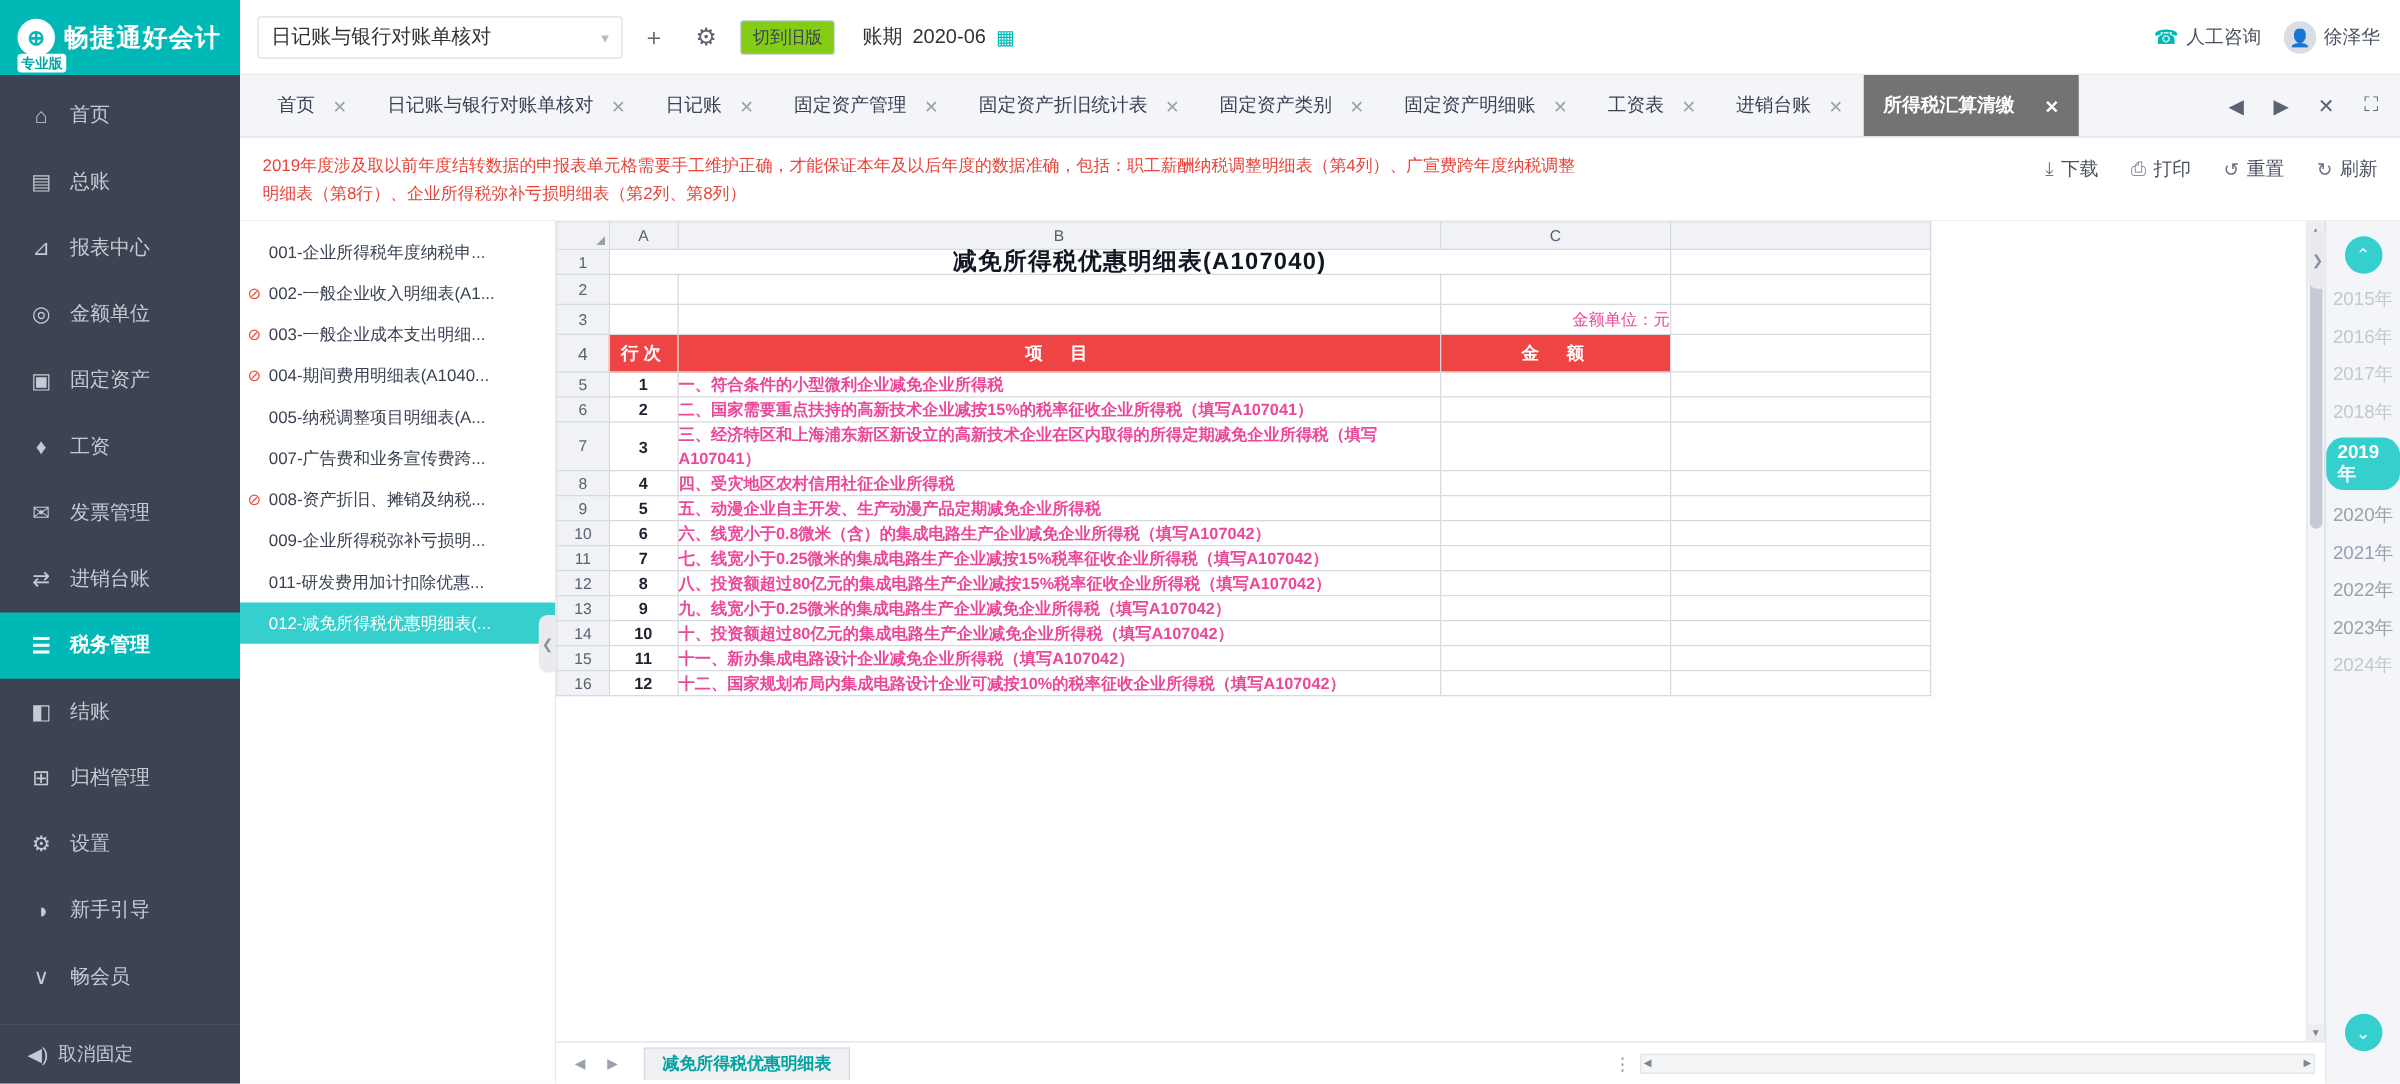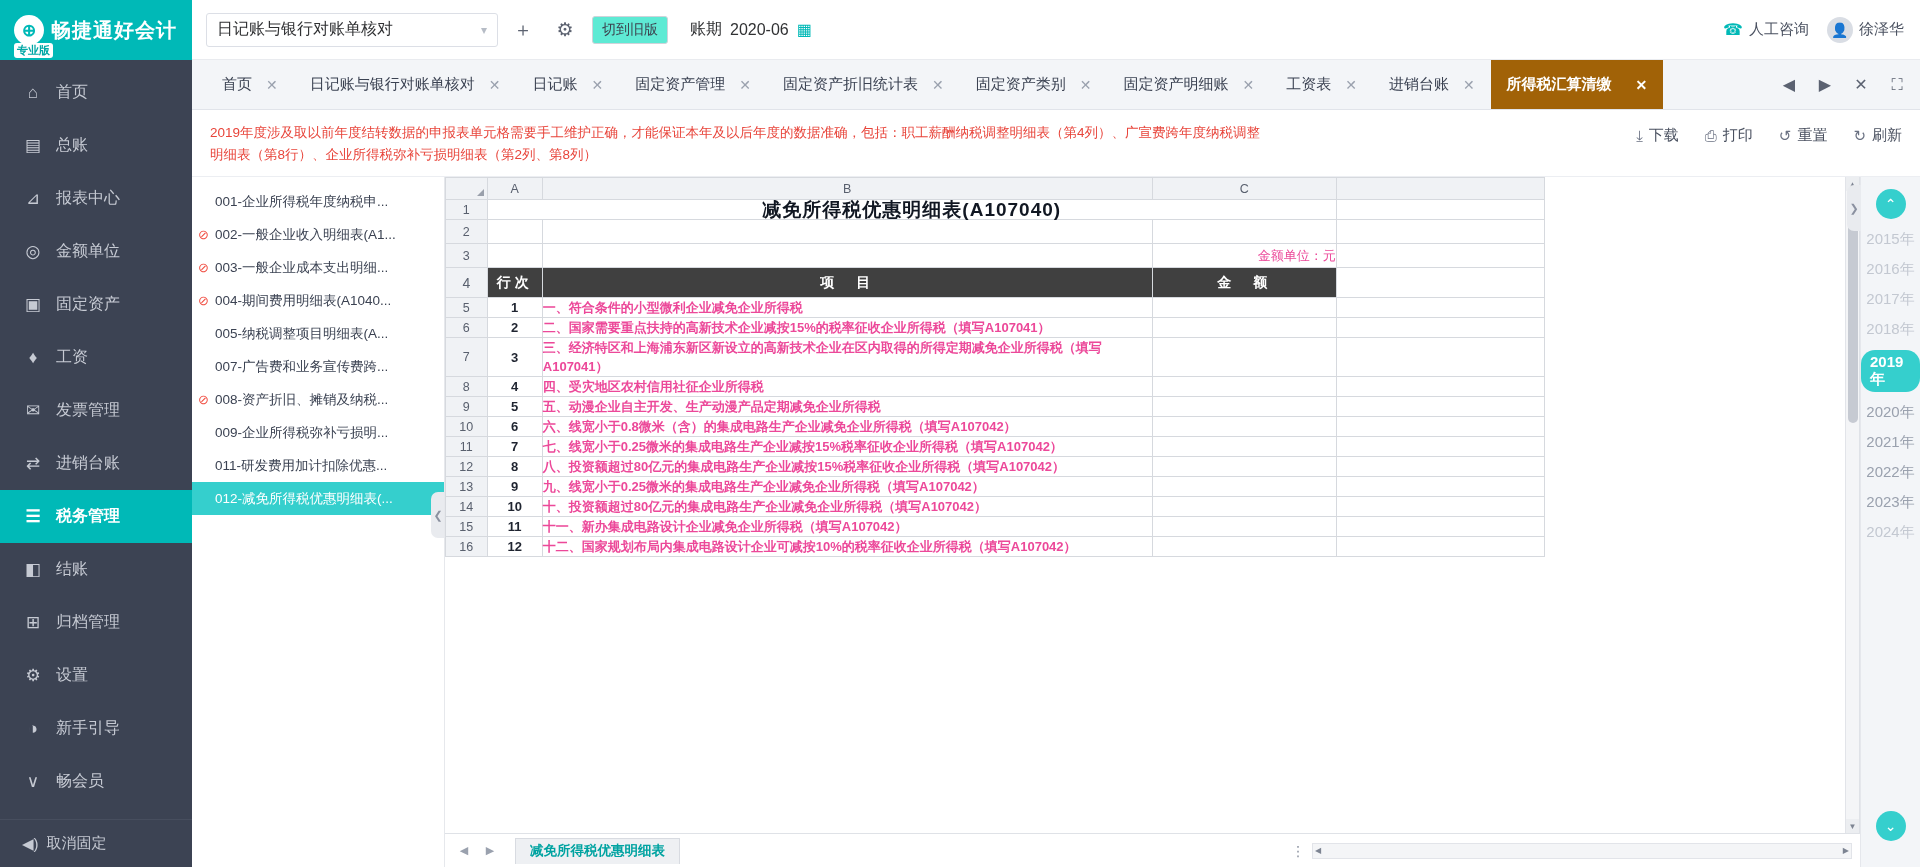--- a/index.html
+++ b/index.html
@@ -130,21 +130,21 @@
   }
   .btn-outline {
     margin-left: 10px;
     height: 28px;
     border: 1px solid #cfd3da;
     border-radius: 3px;
     font-size: 14px;
     color: #3d434f;
     padding: 0 9px;
     display: flex; align-items: center;
-    background: #5eead4;
+    background: #84cc16;
     cursor: pointer;
   }
   .period {
     margin-left: 22px;
     font-size: 16px;
     color: #303133;
     display: flex;
     align-items: center;
     gap: 8px;
   }
@@ -188,21 +188,21 @@
     align-items: center;
     padding: 0 16px;
     font-size: 15px;
     color: #3b4252;
     gap: 14px;
     cursor: pointer;
     white-space: nowrap;
   }
   .tab .x { color: #9aa1ae; font-size: 14px; }
   .tab.active {
-    background: #a16207;
+    background: #737373;
     color: #ffffff;
     font-weight: bold;
     gap: 24px;
   }
   .tab.active .x { color: #ffffff; }
   .tabtools {
     display: flex;
     align-items: center;
     padding: 0 6px;
     gap: 2px;
@@ -358,21 +358,21 @@
   }
   .c-title {
     text-align: center;
     font-size: 19px;
     font-weight: bold;
     color: #111722;
     letter-spacing: 1px;
   }
   .c-unit { text-align: right; padding-right: 6px; font-size: 13px; }
   .hdr-row td {
-    background: #404040;
+    background: #ef4444;
     color: #ffffff;
     font-weight: bold;
     text-align: center;
     font-size: 14px;
     letter-spacing: 4px;
     height: 30px;
   }
   .hdr-row td.rowhead { background: #f0f2f5; color: #59606e; letter-spacing: 0; font-weight: normal; }
   .num { text-align: center; font-weight: bold; color: #1f2430; }
   .item-text { font-weight: bold; font-size: 13px; }

